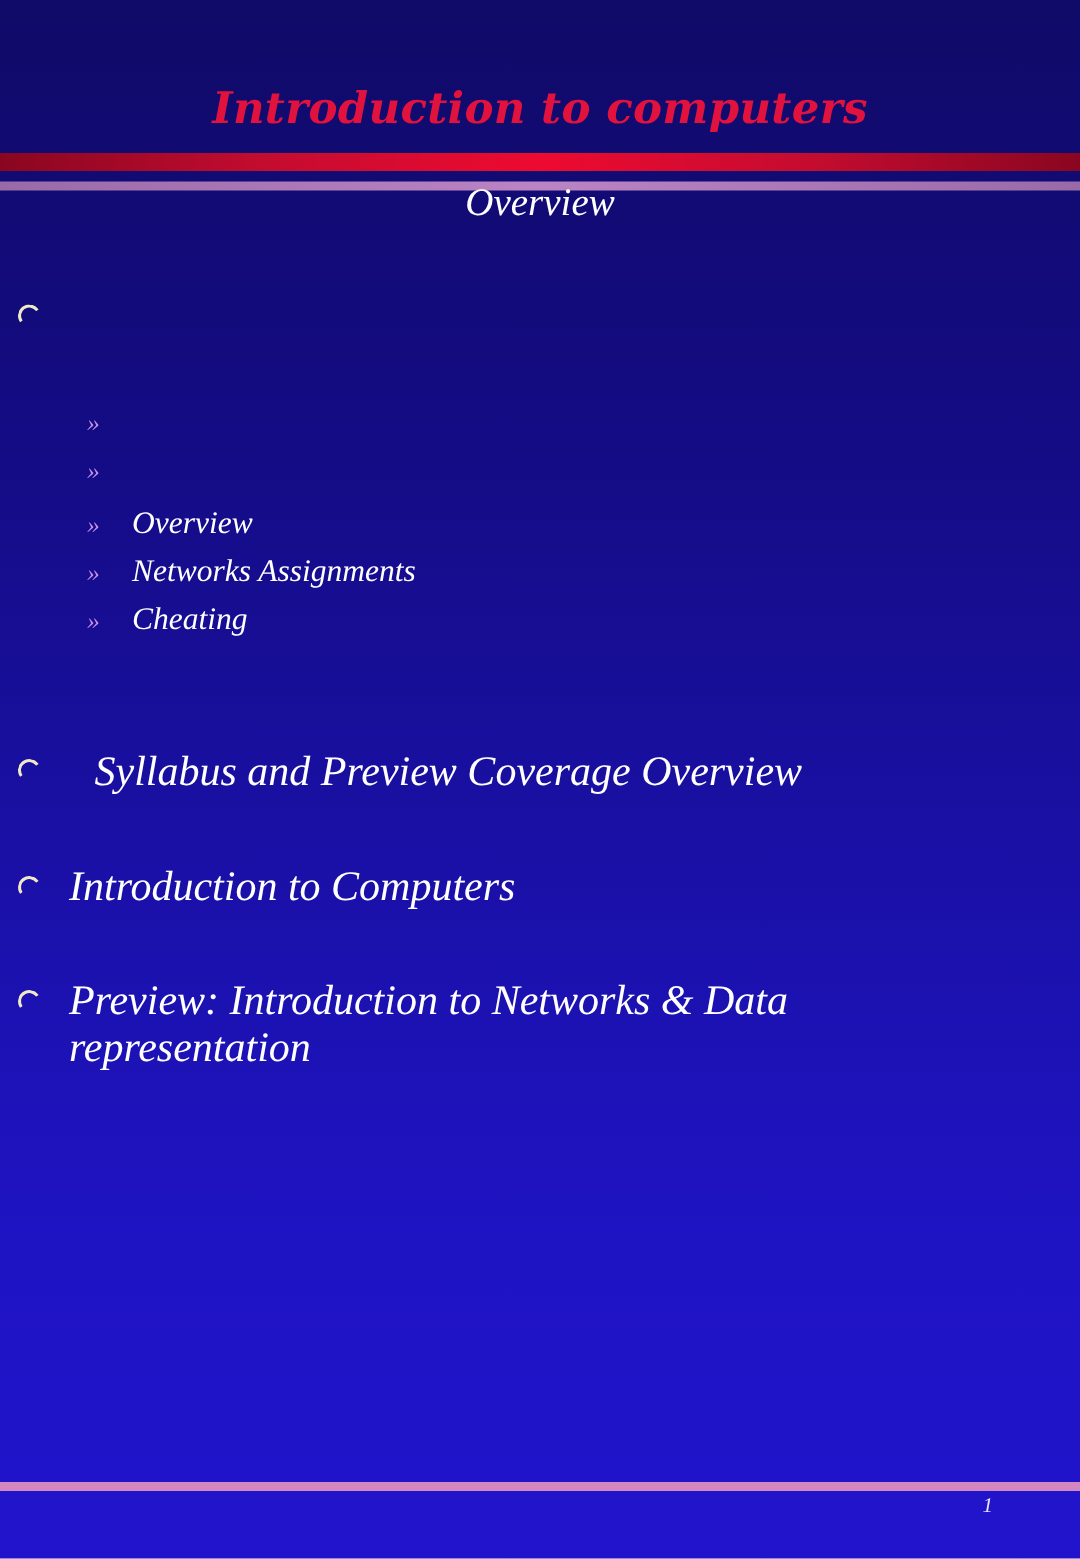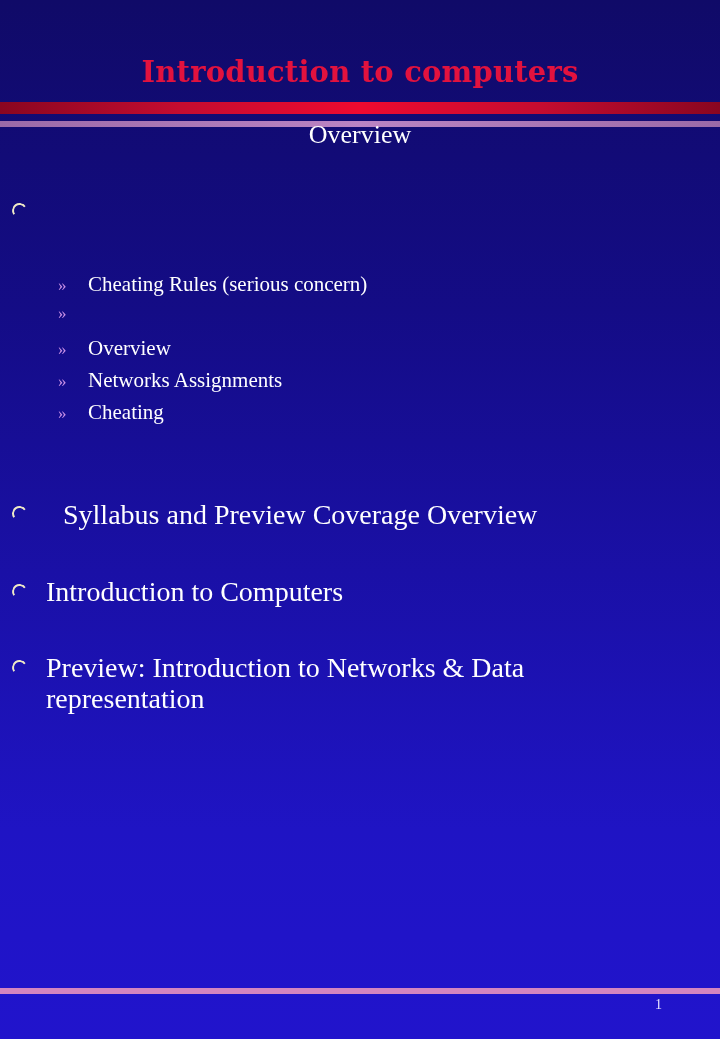--- a/index.html
+++ b/index.html
@@ -2,21 +2,21 @@
 <html><head>
   <meta charset="utf-8">
   <style>
     html, body { margin: 0; padding: 0; }
     body {
       width: 720px; height: 1039px; overflow: hidden; position: relative;
       background: linear-gradient(to bottom, #100a68 0%, #140c86 30%, #1a10a6 55%, #1f14c4 80%, #2114cc 100%);
       font-family: "Liberation Serif", "DejaVu Serif", serif;
       color: #ffffff;
     }
-    .slide { position: absolute; inset: 0; }
+    .slide { position: absolute; inset: 0; font-style: italic; }
     .title {
       position: absolute; left: 0; right: 0; top: 55px;
       text-align: center; font-size: 33px; font-weight: bold;
       color: #e2123e; letter-spacing: 0.2px;
       font-family: "DejaVu Serif", "Liberation Serif", serif;
       font-size: 29px;
     }
     .bar-red {
       position: absolute; left: 0; right: 0; top: 102px; height: 12px;
       background: linear-gradient(to right, #8a0620 0%, #c40c30 25%, #ee0a30 50%, #c40c30 75%, #8a0620 100%);
@@ -61,21 +61,20 @@
   <div class="title">Introduction to computers</div>
   <div class="bar-red"></div>
   <div class="bar-lilac"></div>
   <div class="subtitle">Overview</div>
 
   <span class="arc" style="left:12px; top:203px;"></span>
 
   <div class="sub-list">
     <div class="sub-item">
       <span class="chev">»</span>
-      <span>Cheating Rules (serious concern)</span>
     </div>
     <div class="sub-item">
       <span class="chev">»</span>
     </div>
     <div class="sub-item">
       <span class="chev">»</span>
       <span>Overview</span>
     </div>
     <div class="sub-item">
       <span class="chev">»</span>

